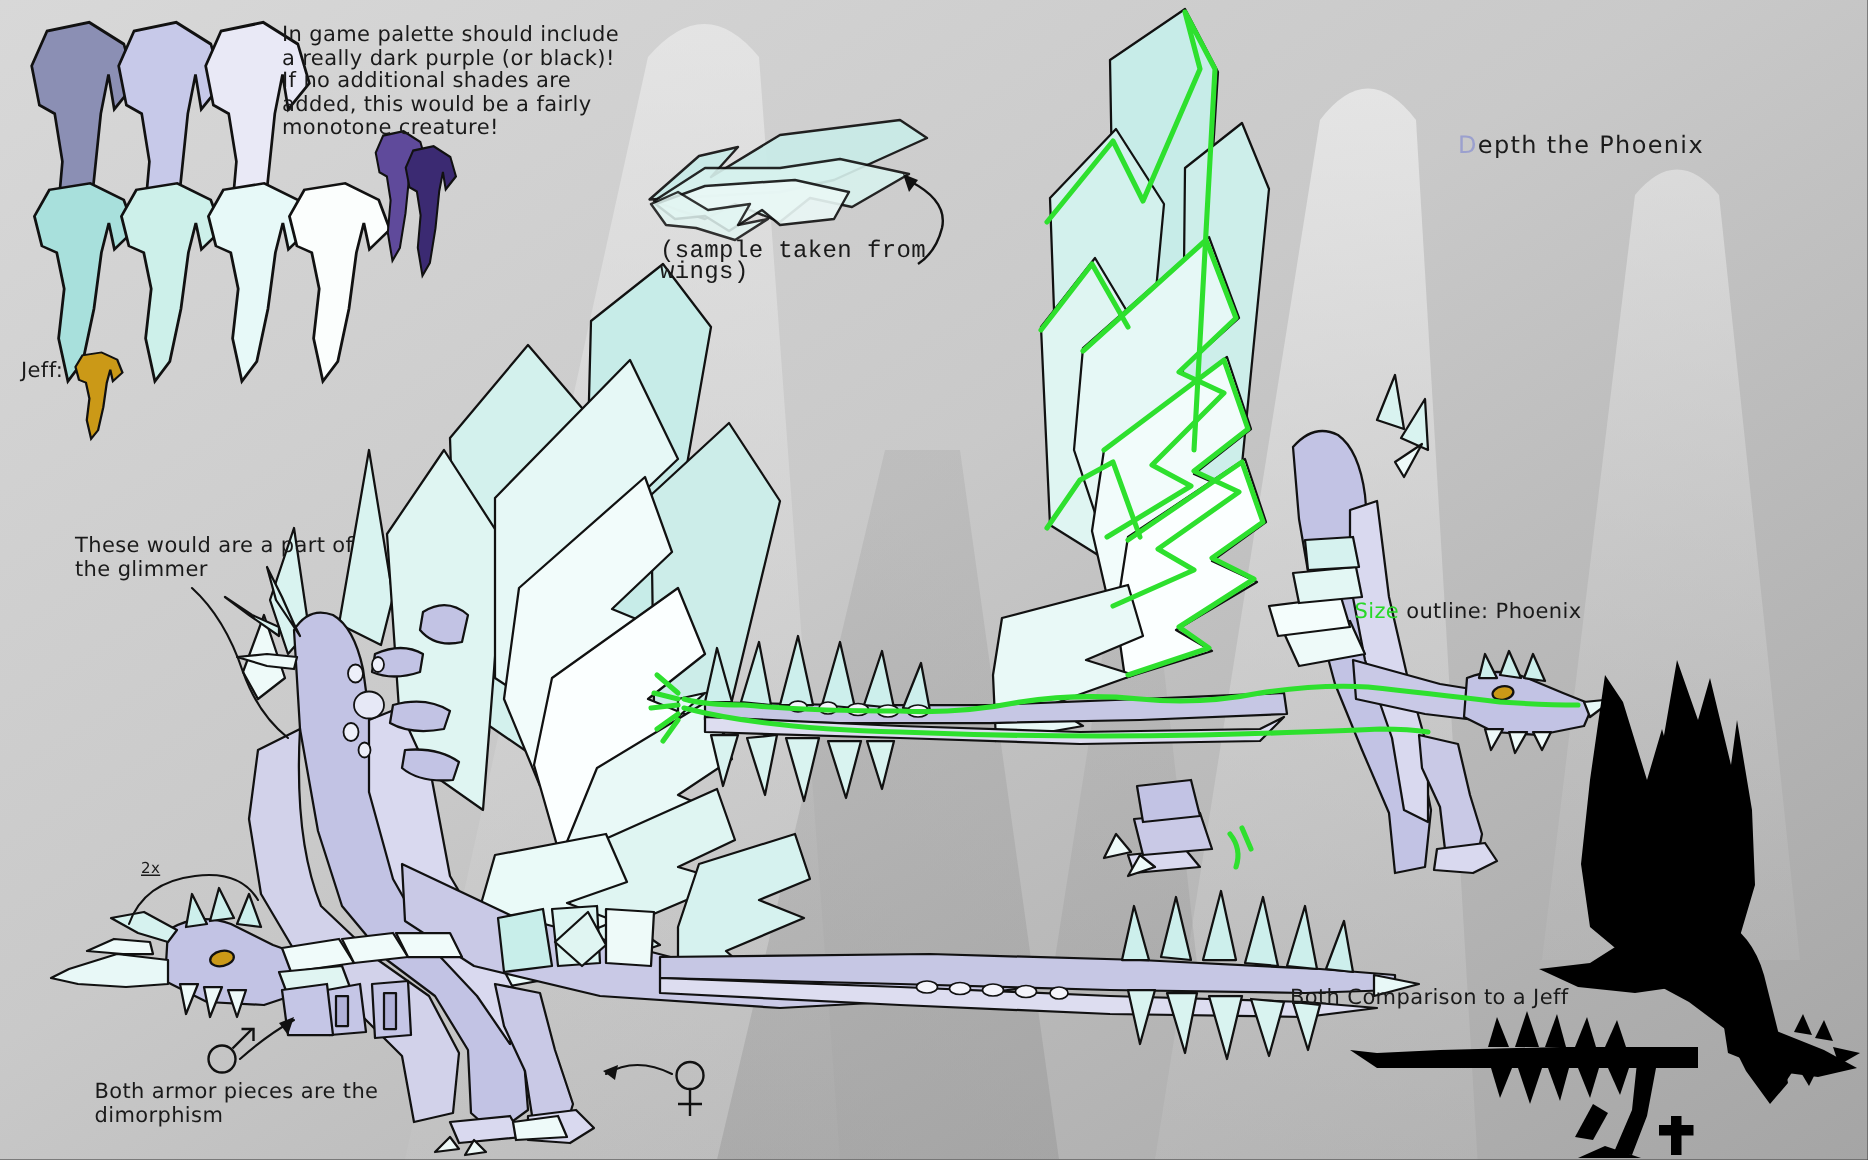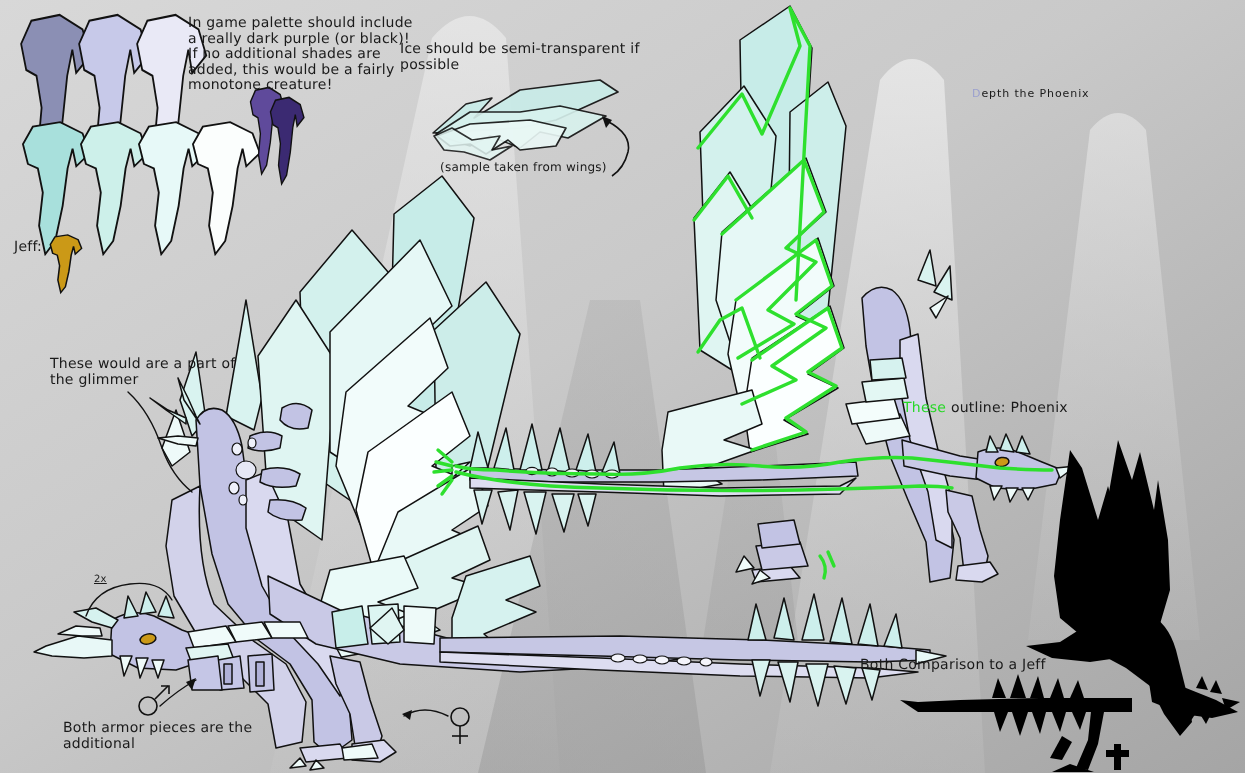--- a/index.html
+++ b/index.html
@@ -20,21 +20,21 @@
   .note{
     position:absolute;
     font-family:"DejaVu Sans", sans-serif;
     color:#1a1a1a;
     font-size:14px;
     line-height:15.5px;
     letter-spacing:.25px;
     white-space:pre-line;
     text-rendering:geometricPrecision;
   }
-  .note.small{font-size:12px;line-height:14px;}
+  .note.small{font-size:16px;line-height:14px;font-family:Liberation Mono, monospace;}
 
   #note-palette{left:188px;top:16px;width:230px;}
   #note-ice{left:400px;top:42px;width:250px;}
   #note-sample{left:440px;top:160px;width:190px;}
   #note-eyes{left:14px;top:240px;}
   #note-marks{left:50px;top:357px;width:200px;}
   #note-2x{left:94px;top:572px;font-size:10px;text-decoration:underline;}
   #note-dimorph{left:63px;top:721px;width:200px;}
   #note-green{left:903px;top:401px;width:180px;}
   #note-size{left:860px;top:658px;width:200px;}
@@ -44,21 +44,21 @@
   
   #title-block{position:absolute;left:962px;top:86px;width:230px;text-align:left;}
   #title-main{
     font-family:"DejaVu Sans", sans-serif;
     font-size:46px;line-height:48px;
     color:#0d0d0d;font-weight:400;letter-spacing:1px;
   }
   #title-main .cap{color:#9ba0ce;}
   #title-sub{
     margin-top:1px;margin-left:10px;
-    font-size:11px;letter-spacing:.9px;color:#1b1b1b;
+    font-size:16px;letter-spacing:.9px;color:#1b1b1b;
   }
   #title-sub .cap{color:#9ba0ce;}
 </style>
 </head>
 <body>
 
 <div id="sheet">
 
   <svg class="layer" viewBox="0 0 1245 773" xmlns="http://www.w3.org/2000/svg">
     <defs>
@@ -444,26 +444,25 @@
 
     <g fill="none" stroke="#111" stroke-width="1.6">
       <circle cx="460" cy="717" r="9"></circle>
       <path d="M460 726 L460 744"></path>
       <path d="M452 736 L468 736"></path>
     </g>
   </svg>
 
   <div class="note" id="note-palette">In game palette should include a really dark purple (or black)!
 If no additional shades are added, this would be a fairly monotone creature!</div>
-  <div class="note" id="note-ice">Ice should be semi-transparent if possible</div>
   <div class="note small" id="note-sample">(sample taken from wings)</div>
   <div class="note" id="note-eyes">Jeff:</div>
   <div class="note" id="note-marks">These would are a part of the glimmer</div>
   <div class="note" id="note-2x">2x</div>
-  <div class="note" id="note-dimorph">Both armor pieces are the additional</div>
-  <div class="note" id="note-green"><span class="kw">These</span><span> outline: Phoenix</span></div>
+  <div class="note" id="note-dimorph">Both armor pieces are the dimorphism</div>
+  <div class="note" id="note-green"><span class="kw">Size</span><span> outline: Phoenix</span></div>
   <div class="note" id="note-size">Both Comparison to a Jeff</div>
 
   <div id="title-block">
     <div id="title-sub"><span class="cap">D</span><span>epth the Phoenix</span></div>
   </div>
 
 </div>
 
 </body></html>

